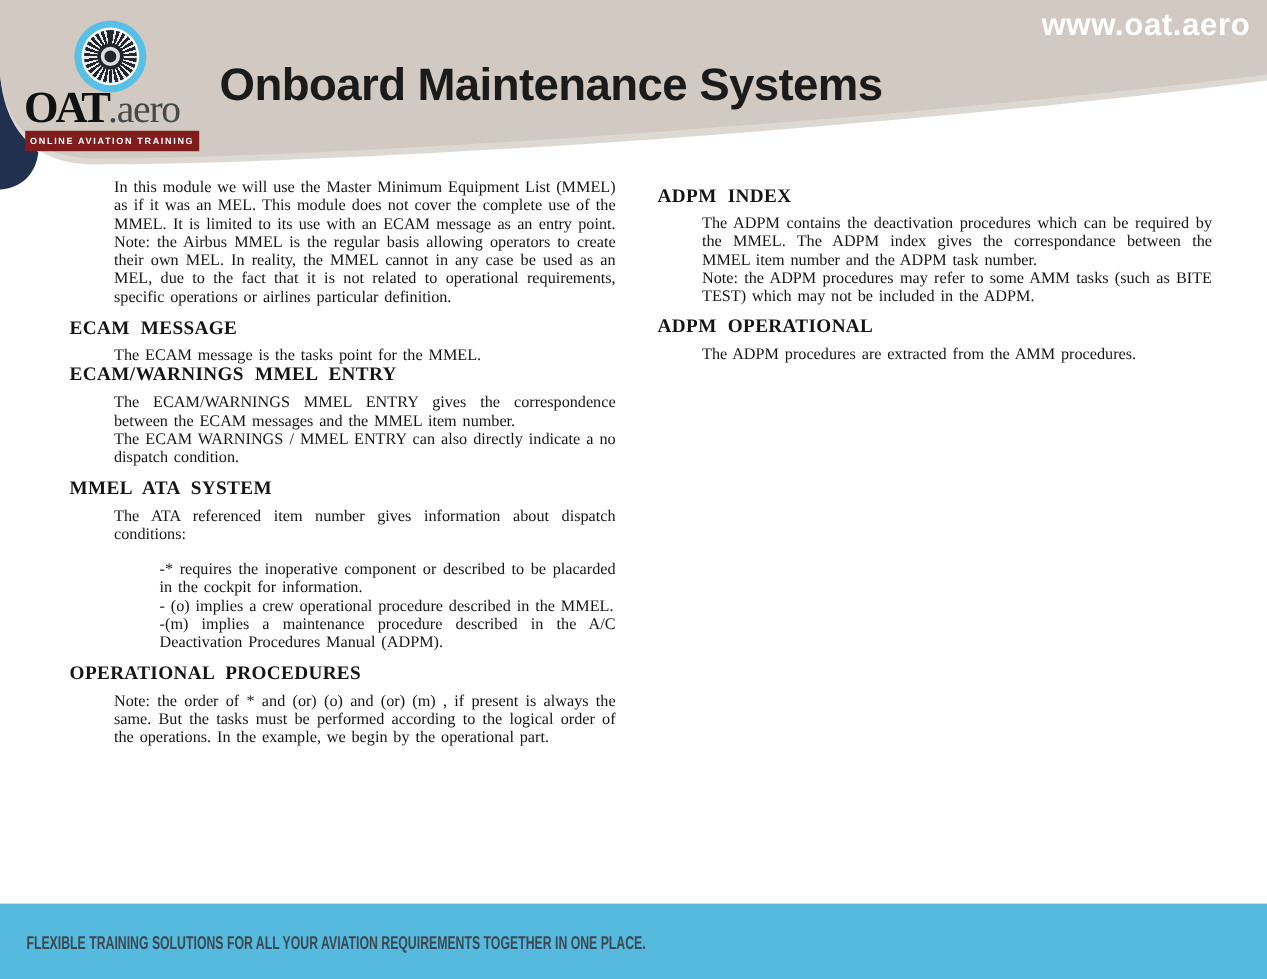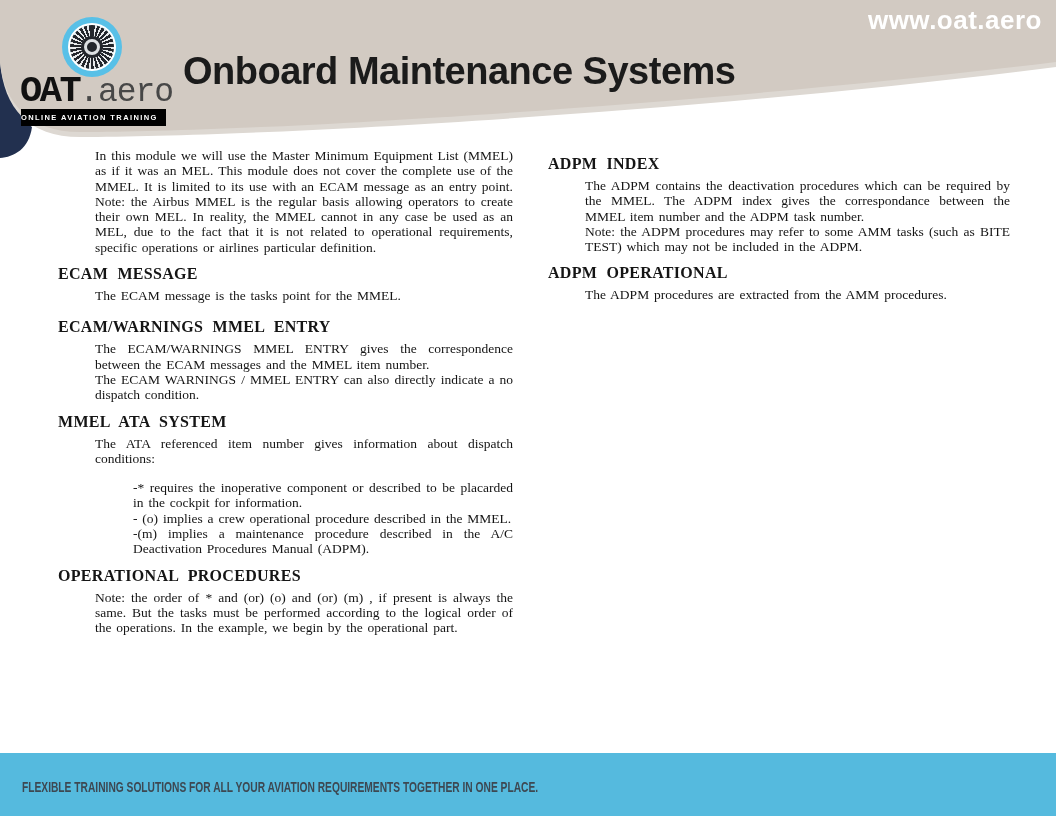--- a/index.html
+++ b/index.html
@@ -30,27 +30,27 @@
     background:repeating-conic-gradient(#23262c 0deg 8deg, #e7e9eb 8deg 13.5deg);
     box-shadow:0 0 0 2px #ffffff, 0 0 0 8px #58c0e7;
   }
   .turbine::after {
     content:""; position:absolute; left:50%; top:50%; width:10px; height:10px;
     margin:-8px 0 0 -8px; border-radius:50%;
     background:#23262c; border:3px solid #dde0e3; box-shadow:0 0 0 3px #23262c;
   }
   .brandline {
     position:absolute; left:20px; top:74px; white-space:nowrap;
-    font-family:Liberation Mono, monospace; line-height:34px;
+    font-family:Liberation Serif, serif; line-height:34px;
   }
   .brand-main { font-weight:bold; font-size:37px; color:#111111; letter-spacing:-2.5px; }
   .brand-suffix { font-weight:normal; font-size:33px; color:#474747; letter-spacing:-1px; }
   .tagline-bar {
     position:absolute; left:21px; top:109px; width:145px; height:17px;
-    background:#000000; display:flex; align-items:center; justify-content:flex-start;
+    background:#7f1d1d; display:flex; align-items:center; justify-content:center;
   }
   .tagline-bar span {
     font-family:"Liberation Sans", sans-serif; font-weight:bold;
     font-size:7.5px; letter-spacing:1.4px; color:#ffffff; white-space:nowrap;
   }
   
   .col { position:absolute; z-index:2; }
   .col-left  { left:58px;  top:148px; width:455px; }
   .col-right { left:548px; top:150px; width:462px; }
   .h {
@@ -58,21 +58,21 @@
     letter-spacing:0.3px; word-spacing:5px; color:#151515;
   }
   .para {
     margin:0 0 0 37px; font-size:13.5px; line-height:15.3px;
     text-align:justify; word-spacing:1.5px; color:#141414;
   }
   .sublist { margin:14px 0 0 75px; width:380px; }
   .sublist .para { margin-left:0; }
   .mt5  { margin-top:5px; }
   .mt9  { margin-top:9px; }
-  .mt14 { margin-top:14px; }
+  .mt14 { }
   .mt17 { margin-top:17px; }
   .mt4  { margin-top:4px; }
   
   .footer {
     position:absolute; left:0; top:753px; width:1056px; height:63px;
     background:#55bade; z-index:2; display:flex; align-items:center;
   }
   .footer-text {
     display:inline-block; margin-left:22px; padding-top:5px;
     font-family:"Liberation Sans", sans-serif; font-weight:bold;

